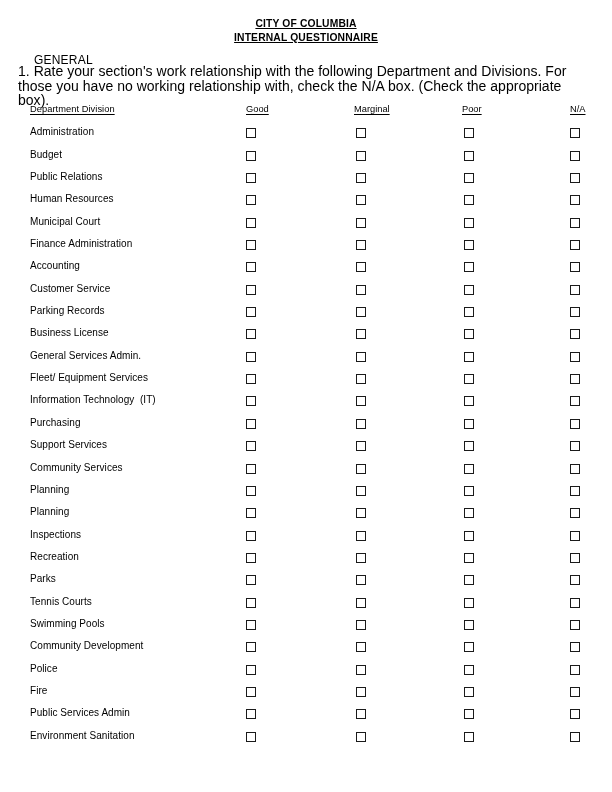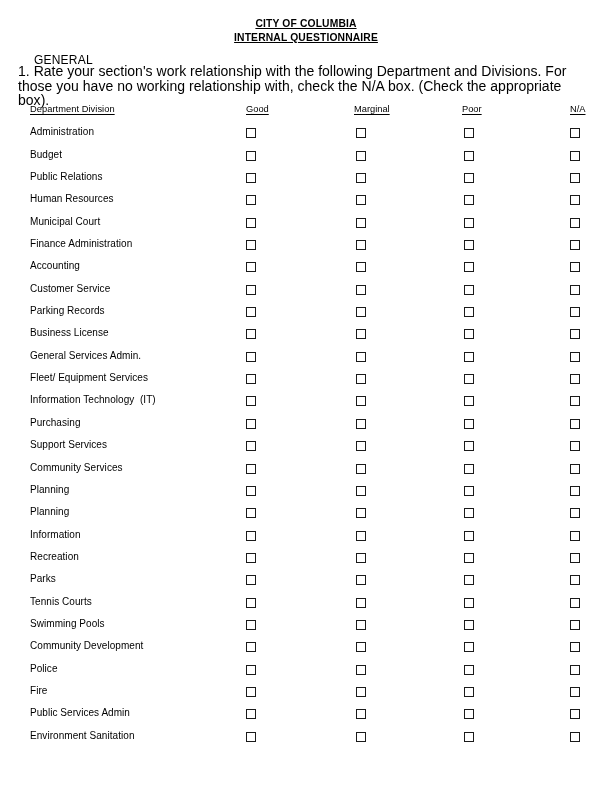--- a/index.html
+++ b/index.html
@@ -254,21 +254,21 @@
           <span class="checkbox cb-na"></span>
         </div>
         <div class="row">
           <span class="cell-label">Planning</span>
           <span class="checkbox cb-good"></span>
           <span class="checkbox cb-marg"></span>
           <span class="checkbox cb-poor"></span>
           <span class="checkbox cb-na"></span>
         </div>
         <div class="row">
-          <span class="cell-label">Information</span>
+          <span class="cell-label">Inspections</span>
           <span class="checkbox cb-good"></span>
           <span class="checkbox cb-marg"></span>
           <span class="checkbox cb-poor"></span>
           <span class="checkbox cb-na"></span>
         </div>
         <div class="row">
           <span class="cell-label">Recreation</span>
           <span class="checkbox cb-good"></span>
           <span class="checkbox cb-marg"></span>
           <span class="checkbox cb-poor"></span>

